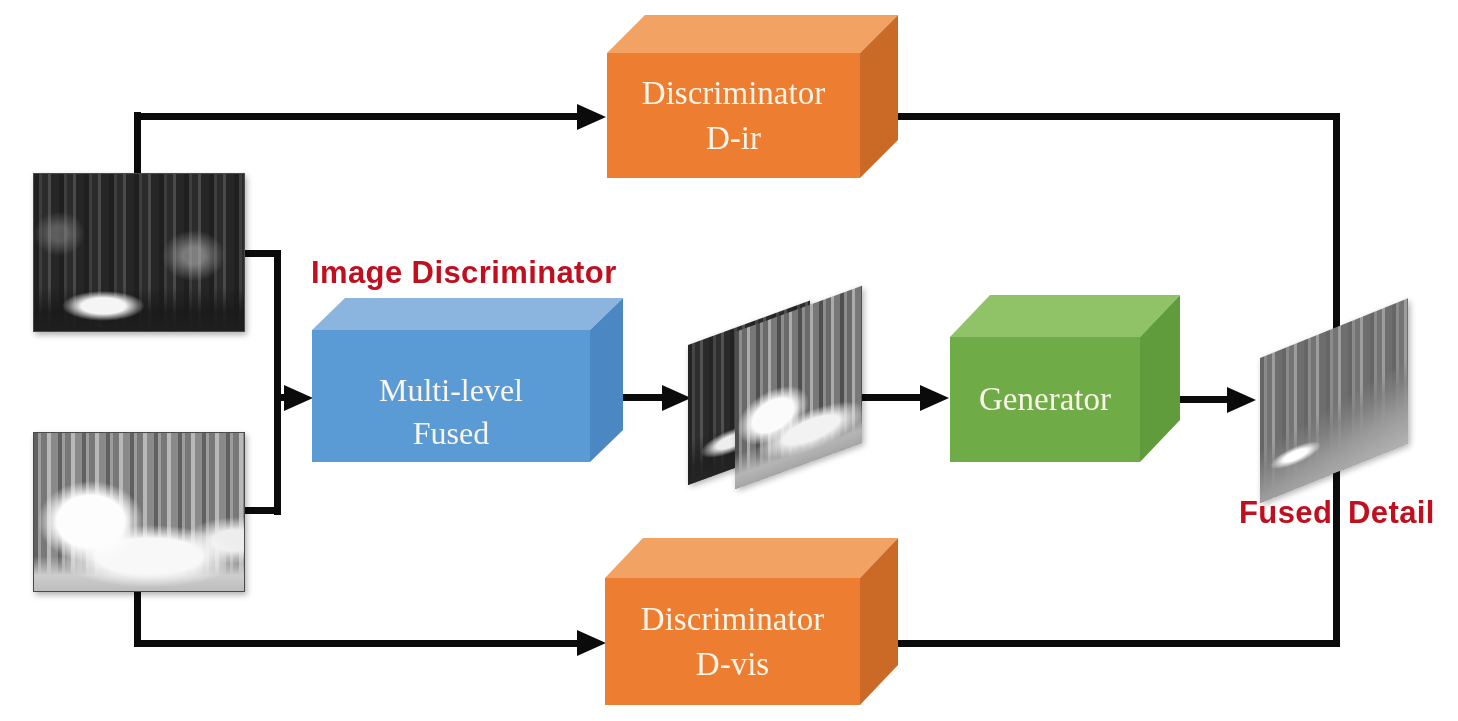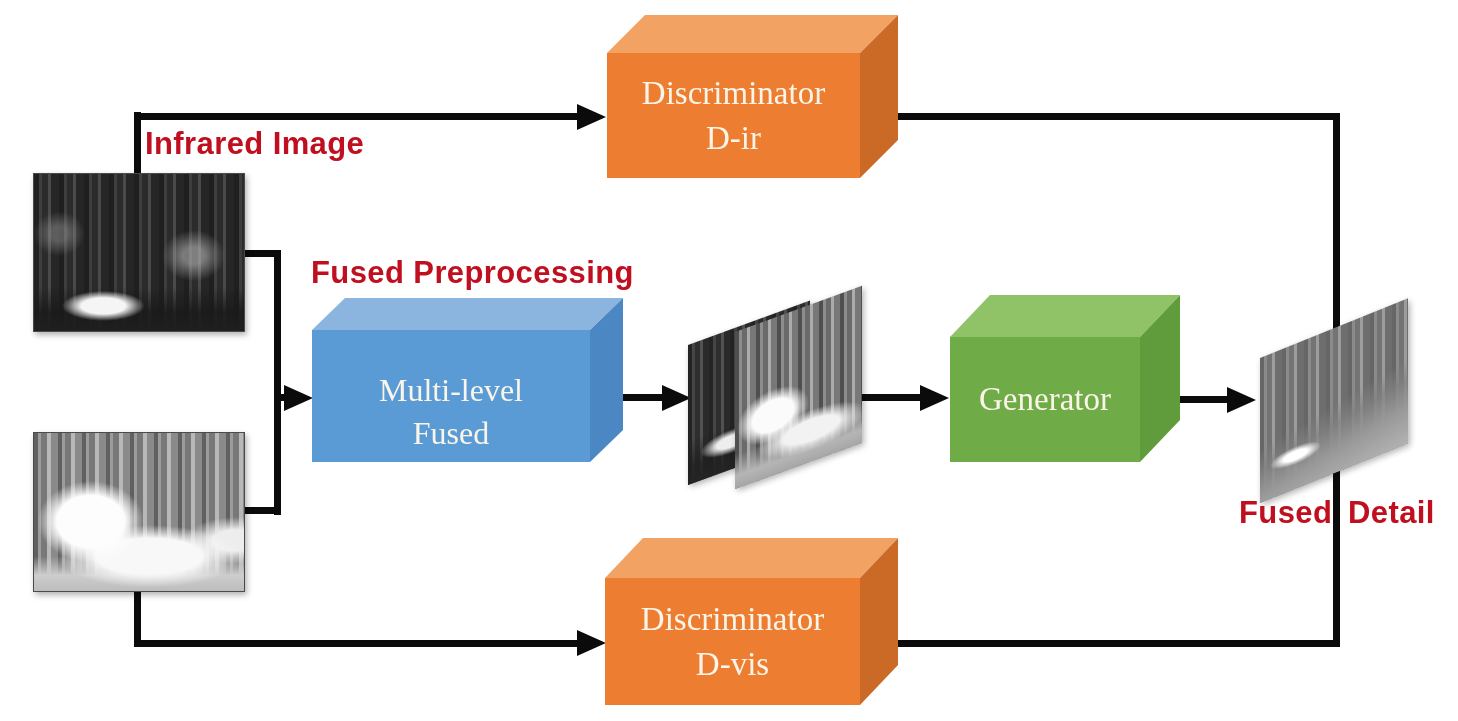--- a/index.html
+++ b/index.html
@@ -157,18 +157,17 @@
     <span>Discriminator</span>
     <span>D-vis</span>
   </div>
 
   <div class="photo ph-infrared"></div>
   <div class="photo ph-visible"></div>
   <div class="photo ph-stack-back"></div>
   <div class="photo ph-stack-front"></div>
   <div class="photo ph-fused"></div>
 
-  <div class="redlbl" style="left:145px;top:127px;">Infrared Image</div>
-  <div class="redlbl" style="left:311px;top:256px;">Fused Preprocessing</div>
+  <div class="redlbl" style="left:311px;top:256px;">Image Discriminator</div>
   <div class="redlbl" style="left:1231px;top:496px;margin-left:8px;">Fused</div>
   <div class="redlbl" style="left:1348px;top:496px;">Detail</div>
 
 </div>
 
 </body></html>

